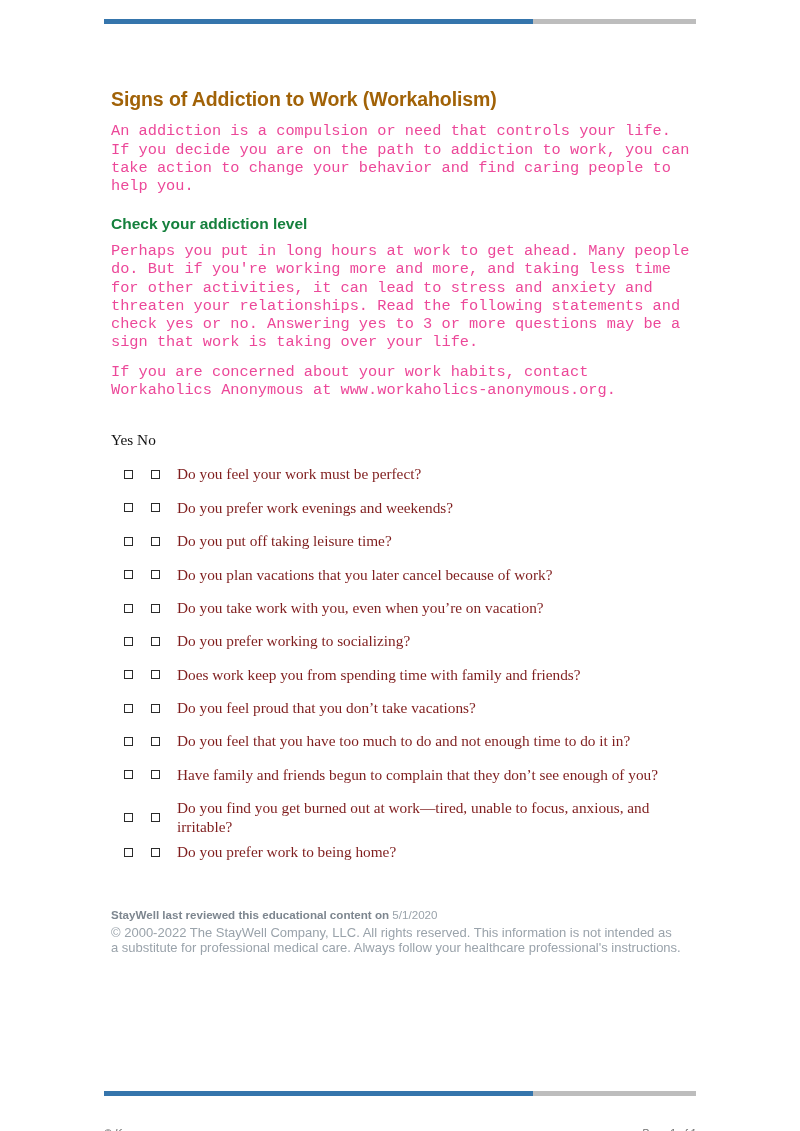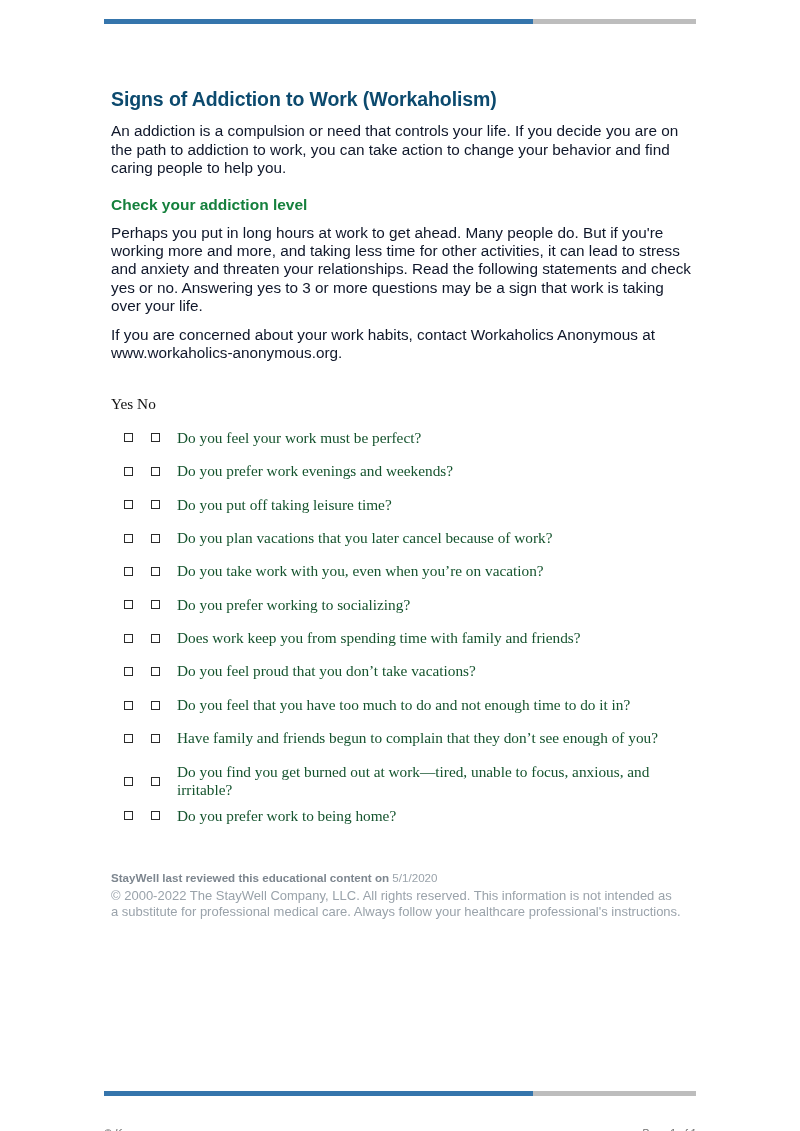--- a/index.html
+++ b/index.html
@@ -49,40 +49,40 @@
     left: 111px;
     top: 88px;
     width: 585px;
   }
 
   h1.doc-title {
     margin: 0 0 11px 0;
     font-family: "Liberation Sans", sans-serif;
     font-size: 19.5px;
     font-weight: bold;
-    color: #0c4a6e;
+    color: #a16207;
     letter-spacing: -0.1px;
     line-height: 1.2;
   }
 
   h2.section-title {
     margin: 18px 0 9px 0;
     font-family: "Liberation Sans", sans-serif;
     font-size: 15.5px;
     font-weight: bold;
     color: #15803d;
     line-height: 1.25;
   }
 
   p.body-text {
     margin: 0 0 11px 0;
-    font-family: Liberation Sans, sans-serif;
+    font-family: Liberation Mono, monospace;
     font-size: 15.3px;
     line-height: 18.3px;
-    color: #0f172a;
+    color: #ec4899;
   }
   p.body-text.tight { margin-bottom: 0; }
 
   
   .yesno-header {
     margin-top: 32px;
     margin-bottom: 16px;
     font-family: Liberation Serif, serif;
     font-size: 15.3px;
     color: #111111;
@@ -115,21 +115,21 @@
     background: #ffffff;
     display: block;
   }
 
   .check-row .q-text {
     flex: 1 1 auto;
     padding-left: 11px;
     font-family: "Liberation Serif", serif;
     font-size: 15.3px;
     line-height: 18.3px;
-    color: #14532d;
+    color: #7f1d1d;
   }
 
   
   .check-row.single .cb-cell { height: 18.3px; }
   .check-row.single .q-text  { padding-top: 0; }
 
   
   .check-row.double { min-height: 44px; }
   .check-row.double .cb-cell { height: 37px; }
 

